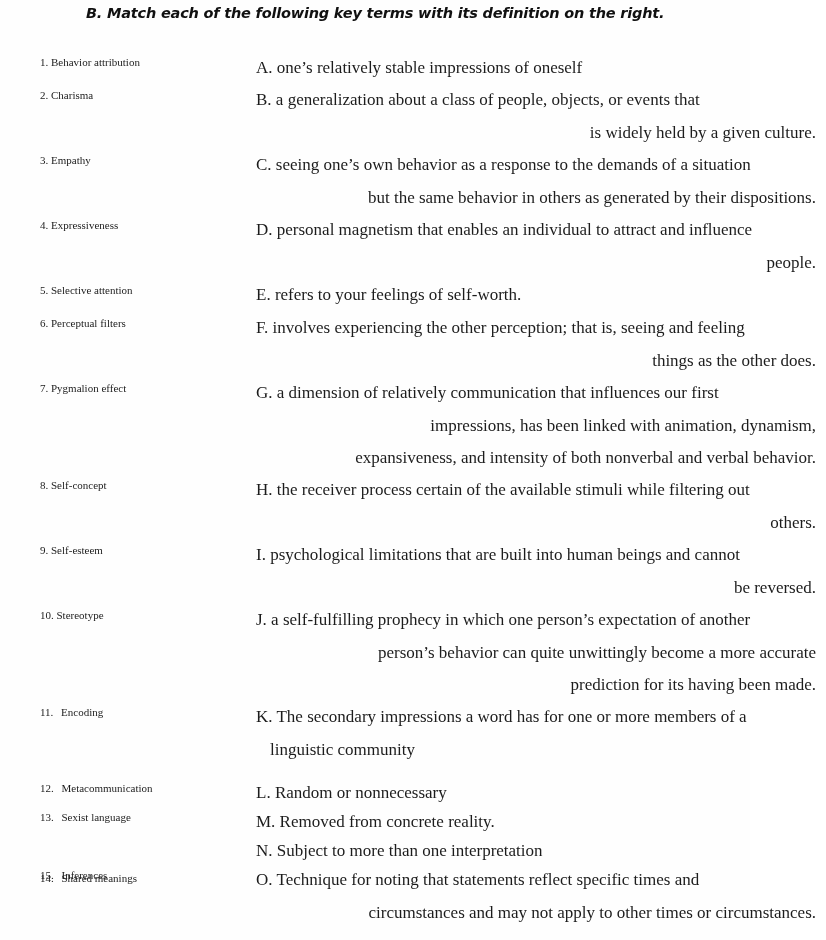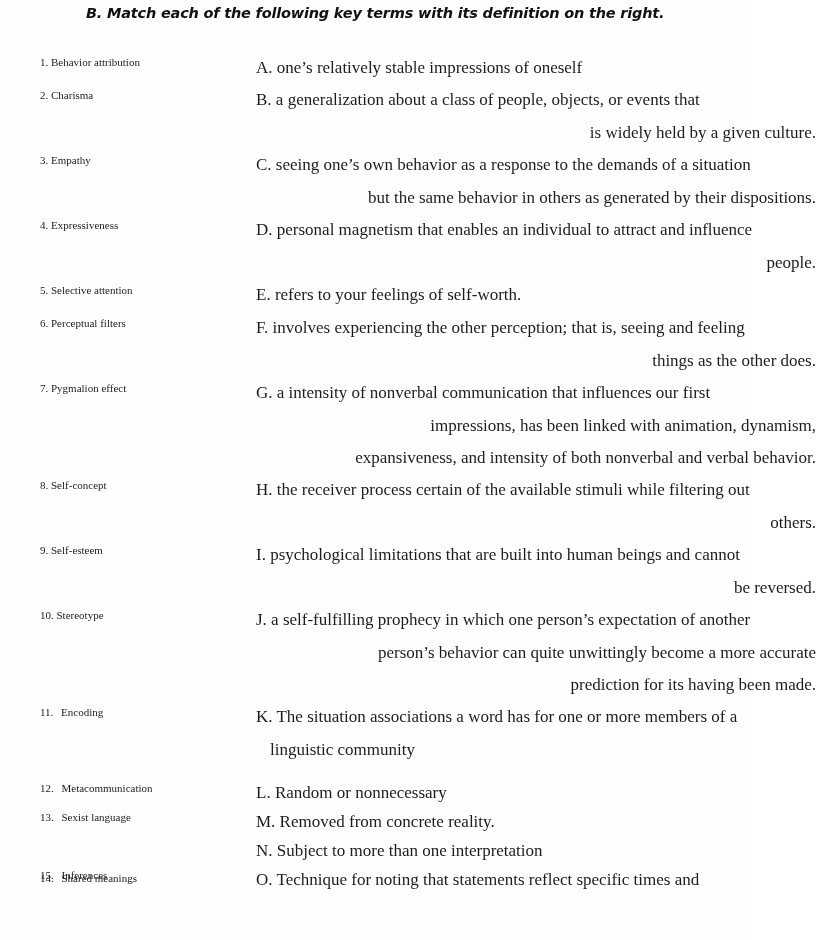--- a/index.html
+++ b/index.html
@@ -134,21 +134,21 @@
       <div class="match-row">
         <div class="term" style="top: 261px;"><span class="num">6.</span> <span class="lab">Perceptual filters</span></div>
         <div class="definition" style="top: 260px;">
           <span class="dline">F. involves experiencing the other perception; that is, seeing and feeling</span>
           <span class="dline cont">things as the other does.</span>
         </div>
       </div>
       <div class="match-row">
         <div class="term" style="top: 326px;"><span class="num">7.</span> <span class="lab">Pygmalion effect</span></div>
         <div class="definition" style="top: 325px;">
-          <span class="dline">G. a intensity of nonverbal communication that influences our first</span>
+          <span class="dline">G. a dimension of relatively communication that influences our first</span>
           <span class="dline cont">impressions, has been linked with animation, dynamism,</span>
           <span class="dline cont">expansiveness, and intensity of both nonverbal and verbal behavior.</span>
         </div>
       </div>
       <div class="match-row">
         <div class="term" style="top: 423px;"><span class="num">8.</span> <span class="lab">Self-concept</span></div>
         <div class="definition" style="top: 422px;">
           <span class="dline">H. the receiver process certain of the available stimuli while filtering out</span>
           <span class="dline cont">others.</span>
         </div>
@@ -164,21 +164,21 @@
         <div class="term" style="top: 553px;"><span class="num">10.</span> <span class="lab">Stereotype</span></div>
         <div class="definition" style="top: 552px;">
           <span class="dline">J. a self-fulfilling prophecy in which one person’s expectation of another</span>
           <span class="dline cont">person’s behavior can quite unwittingly become a more accurate</span>
           <span class="dline cont">prediction for its having been made.</span>
         </div>
       </div>
       <div class="match-row">
         <div class="term wide-gap" style="top: 650px;"><span class="num">11.</span> <span class="lab">Encoding</span></div>
         <div class="definition" style="top: 649px;">
-          <span class="dline">K. The situation associations a word has for one or more members of a</span>
+          <span class="dline">K. The secondary impressions a word has for one or more members of a</span>
           <span class="dline cont-sm">linguistic community</span>
         </div>
       </div>
       <div class="match-row">
         <div class="term wide-gap" style="top: 726px;"><span class="num">12.</span> <span class="lab">Metacommunication</span></div>
         <div class="definition" style="top: 725px;">
           <span class="dline">L. Random or nonnecessary</span>
         </div>
       </div>
       <div class="match-row">
@@ -190,17 +190,18 @@
       <div class="match-row">
         <div class="term wide-gap" style="top: 784px; margin-top: 32px;"><span class="num">14.</span> <span class="lab">Shared meanings</span></div>
         <div class="definition" style="top: 783px;">
           <span class="dline">N. Subject to more than one interpretation</span>
         </div>
       </div>
       <div class="match-row">
         <div class="term wide-gap" style="top: 813px;"><span class="num">15.</span> <span class="lab">Inferences</span></div>
         <div class="definition" style="top: 812px;">
           <span class="dline">O. Technique for noting that statements reflect specific times and</span>
+          <span class="dline cont">circumstances and may not apply to other times or circumstances.</span>
         </div>
       </div>
     </div>
 
 </div>
 
 </body></html>

